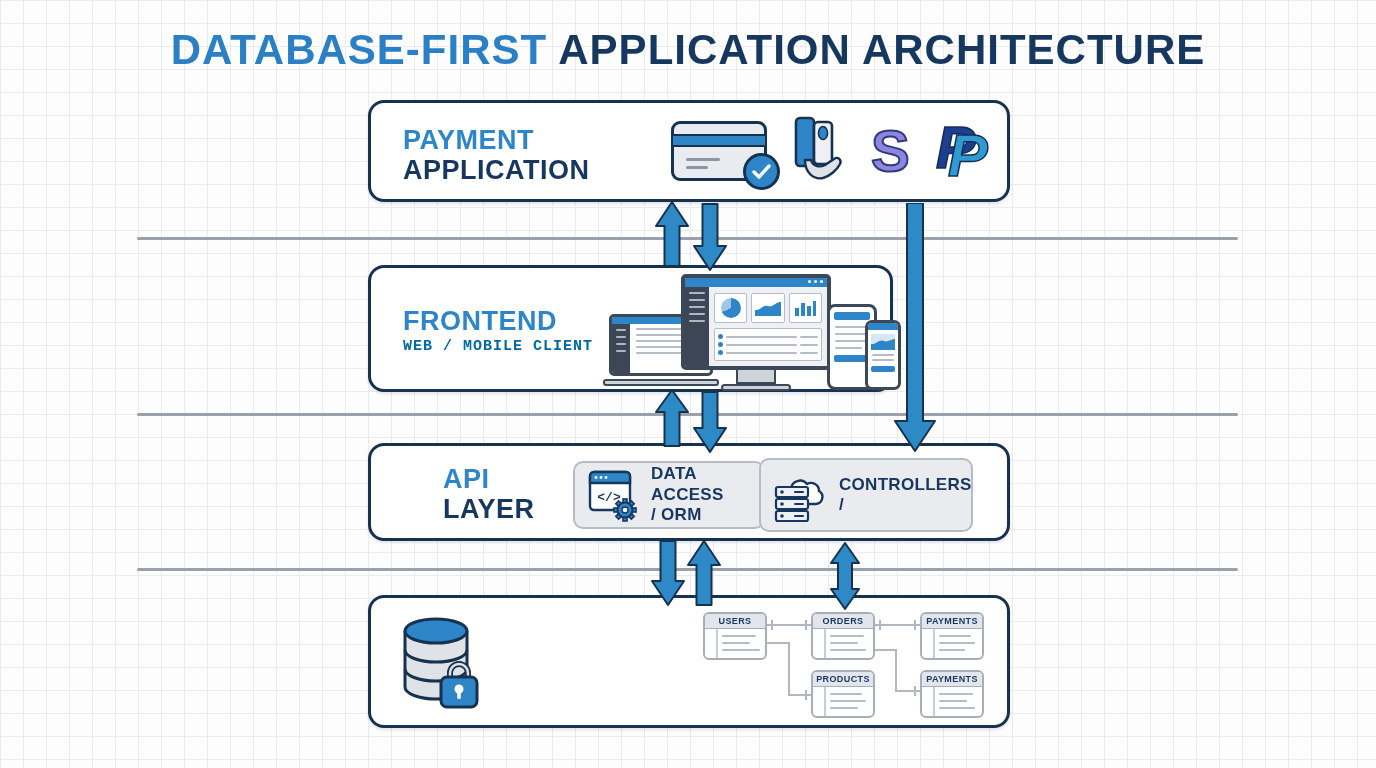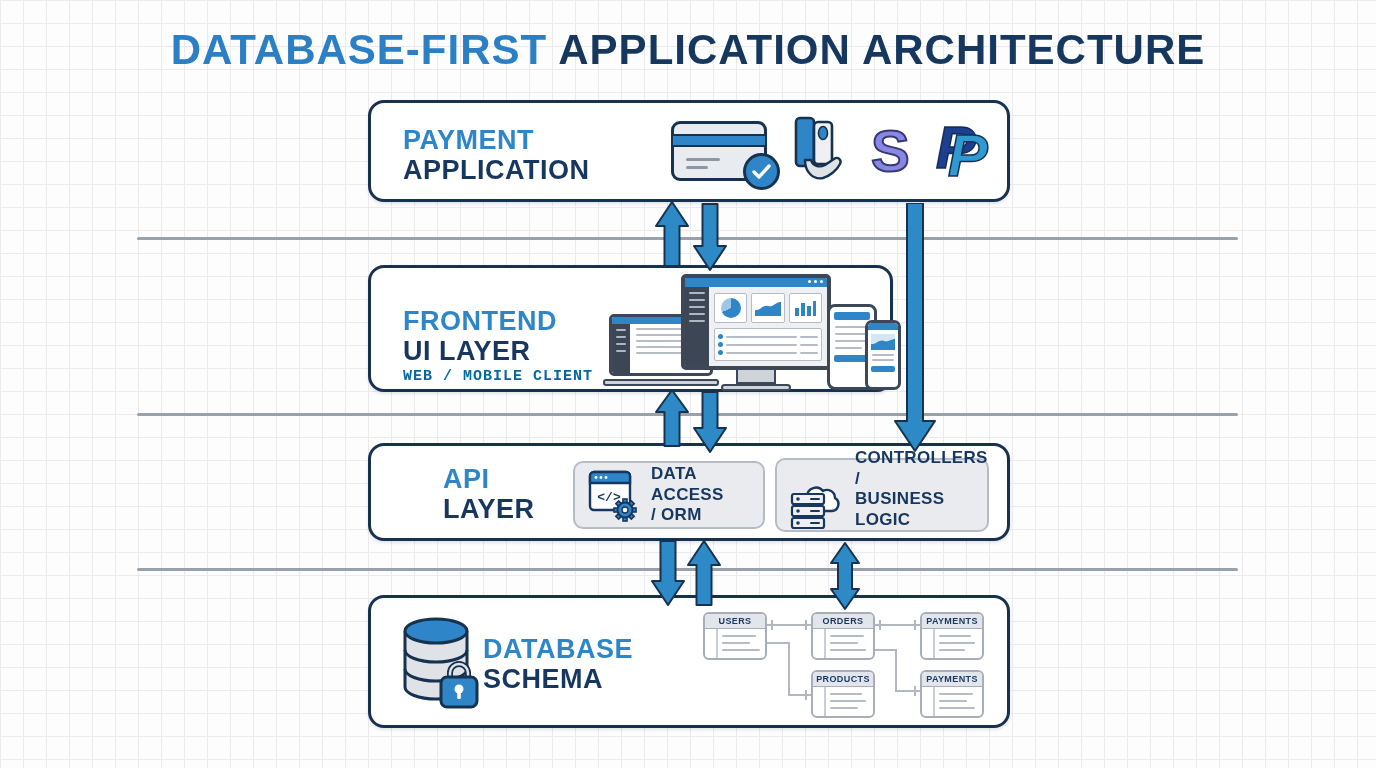--- a/index.html
+++ b/index.html
@@ -124,21 +124,21 @@
     background:#fff; border:3px solid #3c4757; border-radius:7px; overflow:hidden; }
   .phone .topbar{ height:7px; position:static; }
   .phone .chartblk{ margin:4px 3px 0 3px; height:16px; background:#d7e6f3; position:relative; overflow:hidden; }
   .phone .chartblk svg{ position:absolute; left:0; bottom:0; }
   .phone .btn{ margin:5px 3px 0 3px; height:6px; background:#2e86c8; border-radius:2px; }
 
   
   .api-chip{ position:absolute; background:#e9ebef; border:2px solid #b6bcc6; border-radius:10px;
     display:flex; align-items:center; gap:12px; padding:0 12px; }
   .chip-1{ left:202px; top:15px; width:192px; height:68px; }
-  .chip-2{ left:404px; top:12px; width:214px; height:74px;align-items:flex-end; }
+  .chip-2{ left:388px; top:12px; width:214px; height:74px; }
   .chip-label{ font-size:17px; font-weight:bold; color:#17375f; line-height:1.2; letter-spacing:.3px; }
   .chip-label span{ display:block; }
   .chip-icon svg{ display:block; }
 
   
   .db-icon{ position:absolute; left:22px; top:16px; }
 
   
   .schema{ position:absolute; left:0; top:0; width:550px; height:133px; }
   .schema svg.links{ position:absolute; left:0; top:0; }
@@ -201,21 +201,20 @@
       <div class="paypal-glyph">
         <span class="pp-back">P</span>
         <span class="pp-front">P</span>
       </div>
     </div>
   </div>
 
   <div class="layer-box box-frontend">
     <div class="layer-title">
       <span class="line t-blue">FRONTEND</span>
-      <span class="line t-navy">UI LAYER</span>
       <span class="layer-sub">WEB / MOBILE CLIENT</span>
     </div>
 
     <div class="devices">
 
       <div class="laptop">
         <div class="screen-frame">
           <div class="topbar"></div>
           <div class="sidebar">
               <div class="sb-line"></div>
@@ -373,45 +372,40 @@
           </g>
           <g stroke="#17375f" stroke-width="2" stroke-linecap="round">
             <line x1="22" y1="25" x2="30" y2="25"></line>
               <line x1="22" y1="37" x2="30" y2="37"></line>
               <line x1="22" y1="49" x2="30" y2="49"></line>
           </g>
         </svg>
       </div>
       <div class="chip-label">
         <span>CONTROLLERS /</span>
-        <span>BUSINESS LOGIC</span>
       </div>
     </div>
   </div>
 
   <div class="layer-box box-db">
     <div class="db-icon">
       <svg width="92" height="102" viewBox="0 0 92 102">
         <path d="M12,17 v56 a31,12 0 0 0 62,0 v-56" fill="#dfe3e8" stroke="#16324f" stroke-width="3"></path>
         <path d="M12,36 a31,12 0 0 0 62,0" fill="none" stroke="#16324f" stroke-width="3"></path>
         <path d="M12,55 a31,12 0 0 0 62,0" fill="none" stroke="#16324f" stroke-width="3"></path>
         <ellipse cx="43" cy="17" rx="31" ry="12" fill="#2e86c8" stroke="#16324f" stroke-width="3"></ellipse>
         <g transform="translate(48,46)">
           <path d="M9,18 v-5 a9,9 0 0 1 18,0 v5" fill="none" stroke="#16324f" stroke-width="6"></path>
           <path d="M9,18 v-5 a9,9 0 0 1 18,0 v5" fill="none" stroke="#dfe3e8" stroke-width="2.5"></path>
           <rect x="0" y="17" width="36" height="30" rx="6" fill="#2e86c8" stroke="#16324f" stroke-width="3"></rect>
           <circle cx="18" cy="29" r="4.5" fill="#ffffff"></circle>
           <rect x="16.2" y="31" width="3.6" height="8" rx="1.5" fill="#ffffff"></rect>
         </g>
       </svg>
     </div>
-    <div class="layer-title">
-      <span class="line t-blue">DATABASE</span>
-      <span class="line t-navy">SCHEMA</span>
-    </div>
 
     <div class="schema">
       <svg class="links" width="642" height="133" viewBox="0 0 642 133">
         <g fill="none" stroke="#b3b8c0" stroke-width="2">
           <path d="M396,27 H440"></path>
           <path d="M504,27 H549"></path>
           <path d="M396,45 H418 V97 H440"></path>
           <path d="M504,52 H525 V93 H549"></path>
           <line x1="401" y1="22" x2="401" y2="32"></line>
           <line x1="435" y1="22" x2="435" y2="32"></line>

